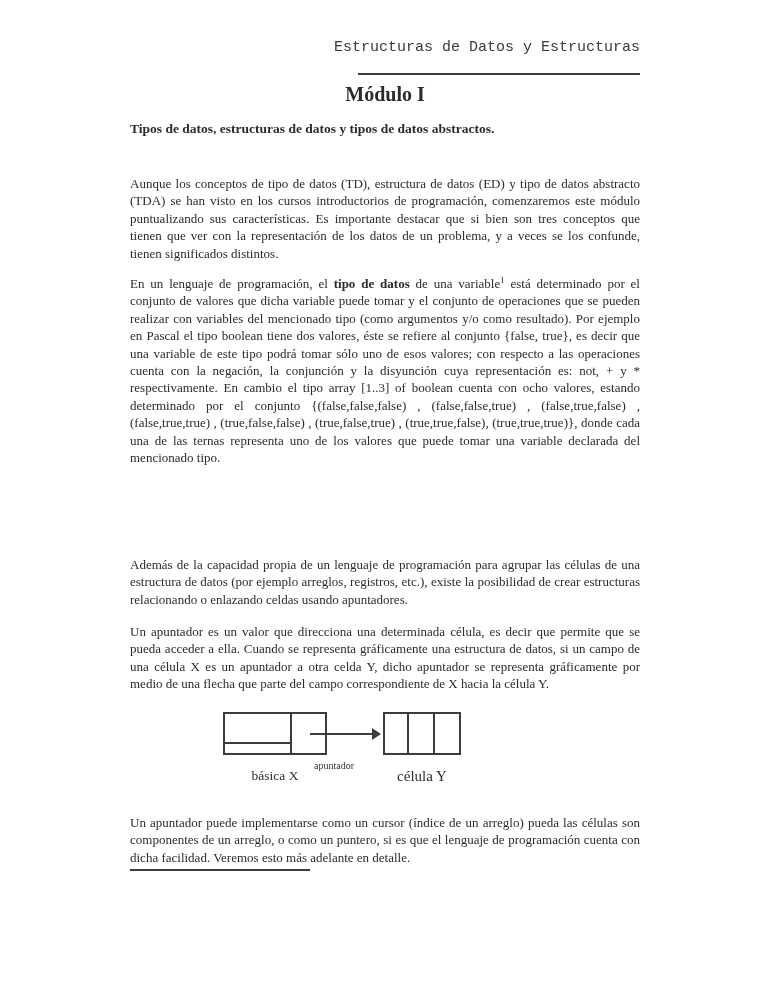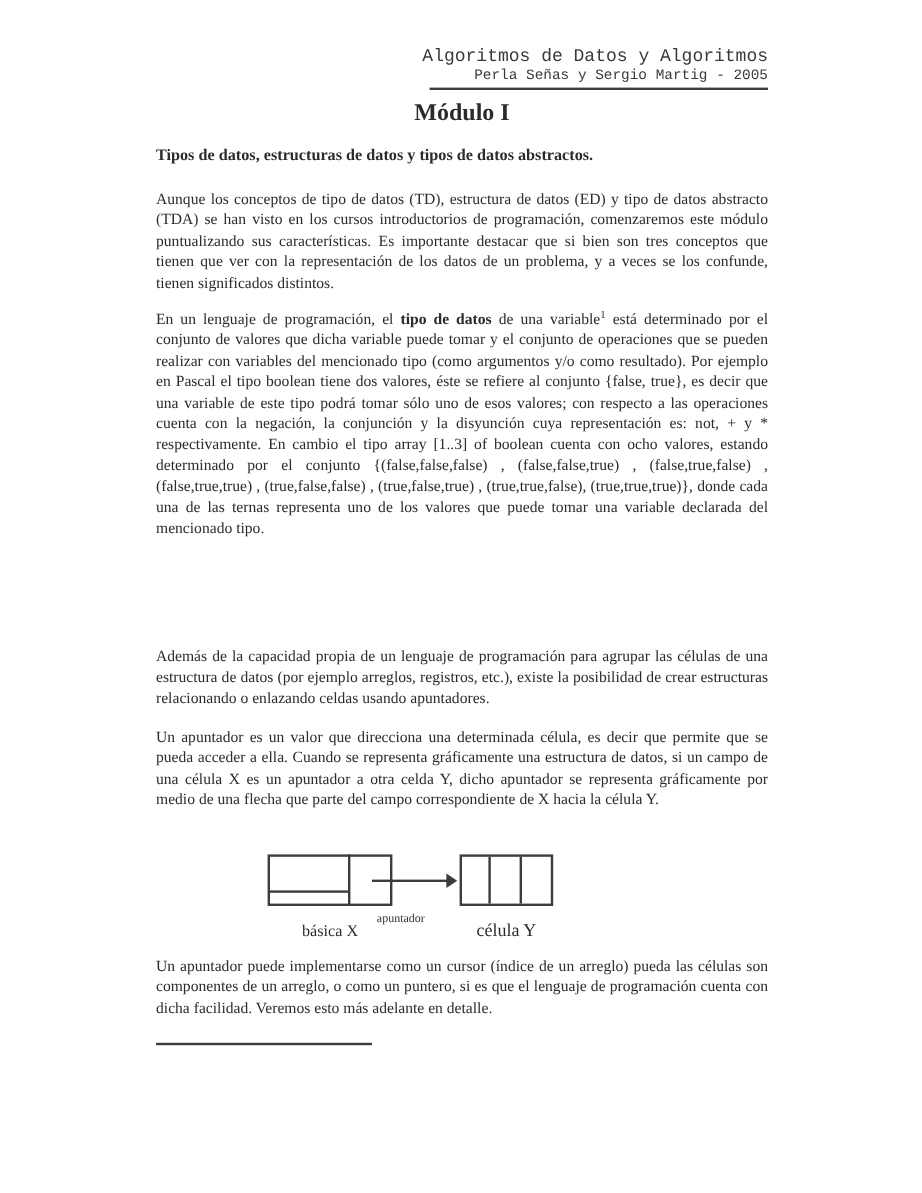--- a/index.html
+++ b/index.html
@@ -45,20 +45,21 @@
     top: 120px; left: 130px; width: 510px;
     font-weight: bold; font-size: 13.5px; line-height: 17px;
     text-align: left;
   }
 
   
   .para {
     left: 130px; width: 510px;
     font-size: 13px; line-height: 17.4px;
     text-align: justify;
+    margin-top: 18px;
   }
   .p1 { top: 157px; }
   .p2 { top: 257px; }
   .p3 { top: 469px; }
   .p4 { top: 538px; }
   .p5 { top: 605px; }
   .p6 { top: 796px; }
   .bold-term { font-weight: bold; }
   sup.fnref {
     font-size: 9px; line-height: 0; vertical-align: super;
@@ -110,22 +111,21 @@
     font-size: 12px; line-height: 15px;
     color: #3a3a3a; text-align: justify;
   }
   .footnote-text sup { font-size: 8px; line-height: 0; }
 </style>
 </head>
 <body>
 
 <div class="page">
 
-  <div class="abs hdr-title">Algoritmos de Datos y Algoritmos</div>
-  <div class="abs hdr-authors">Perla Señas y Sergio Martig - 2005</div>
+  <div class="abs hdr-title">Estructuras de Datos y Estructuras</div>
   <div class="abs hdr-rule"></div>
 
   <div class="abs module-title">Módulo I</div>
   <div class="abs section-heading">Tipos de datos, estructuras de datos y tipos de datos abstractos.</div>
 
   <div class="abs para p1">Aunque los conceptos de tipo de datos (TD), estructura de datos (ED) y tipo de datos abstracto (TDA) se han visto en los cursos introductorios de programación, comenzaremos este módulo puntualizando sus características. Es importante destacar que si bien son tres conceptos que tienen que ver con la representación de los datos de un problema, y a veces se los confunde, tienen significados distintos.</div>
 
   <div class="abs para p2"><span>En un lenguaje de programación, el </span><span class="bold-term">tipo de datos</span><span> de una variable</span><sup class="fnref">1</sup><span> está determinado por el conjunto de valores que dicha variable puede tomar y el conjunto de operaciones que se pueden realizar con variables del mencionado tipo (como argumentos y/o como resultado). Por ejemplo en Pascal el tipo boolean tiene dos valores, éste se refiere al conjunto {false, true}, es decir que una variable de este tipo podrá tomar sólo uno de esos valores; con respecto a las operaciones cuenta con la negación, la conjunción y la disyunción cuya representación es: not, + y * respectivamente. En cambio el tipo array [1..3] of boolean cuenta con ocho valores, estando determinado por el conjunto {(false,false,false) , (false,false,true) , (false,true,false) , (false,true,true) , (true,false,false) , (true,false,true) , (true,true,false), (true,true,true)}, donde cada una de las ternas representa uno de los valores que puede tomar una variable declarada del mencionado tipo.</span></div>
 
 

